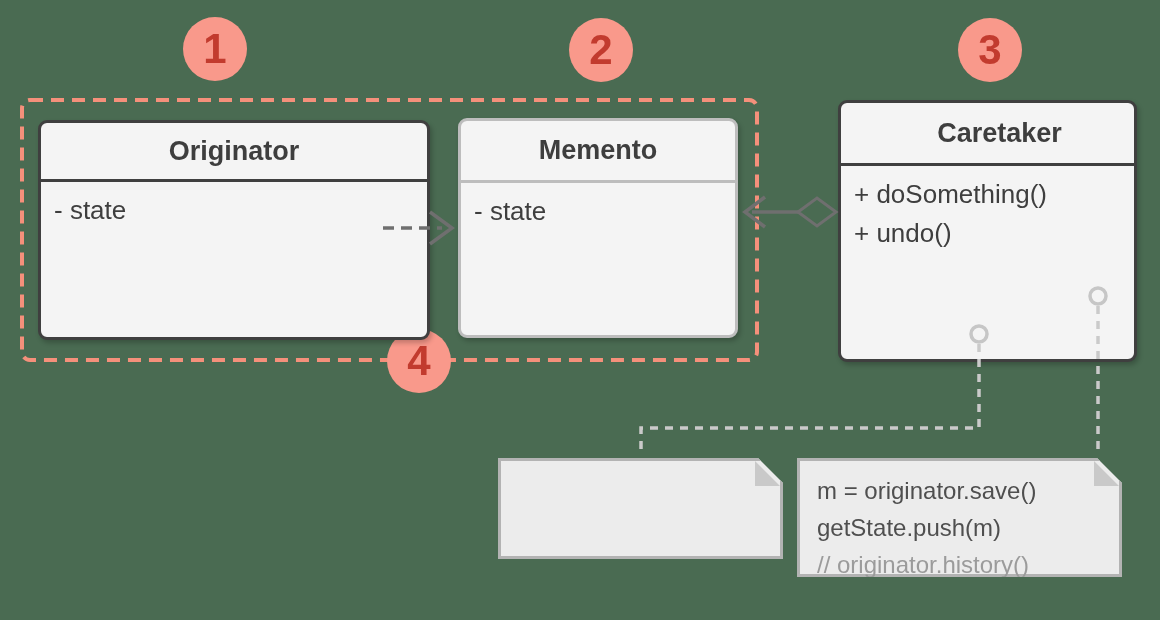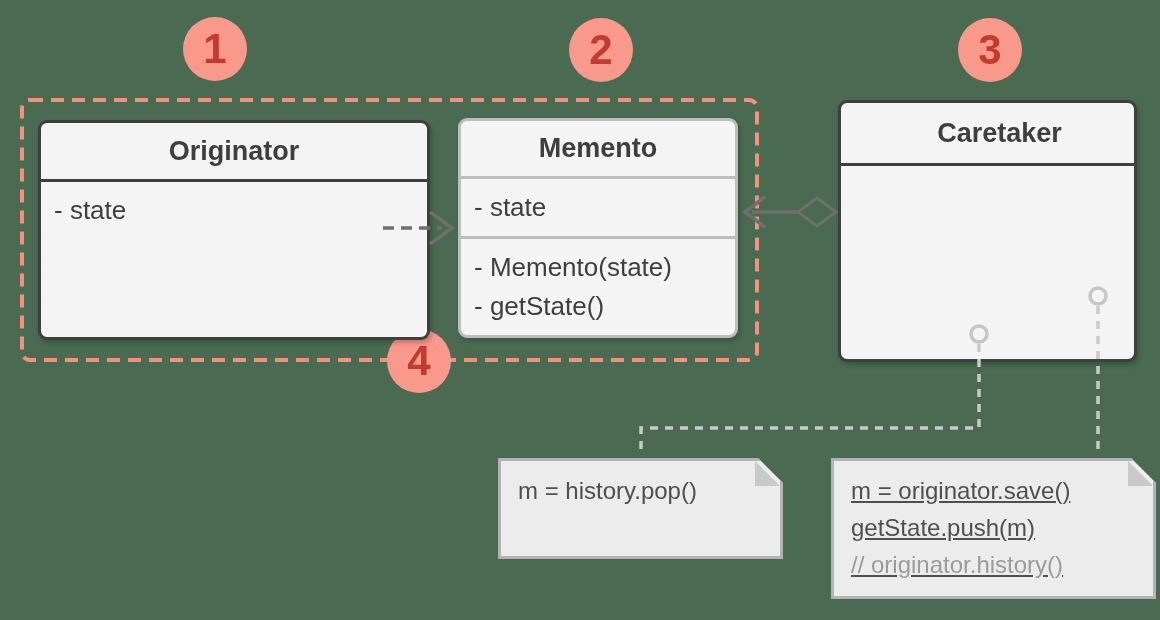--- a/index.html
+++ b/index.html
@@ -111,37 +111,34 @@
     <div class="sec" style="height:63px;">
       <div class="line">- state</div>
     </div>
   </div>
 
   <div class="uml-box uml-light" style="left:458px; top:118px; width:280px; height:220px;">
     <div class="sec title" style="height:59px;">Memento</div>
     <div class="sec" style="height:63px;">
       <div class="line">- state</div>
     </div>
-    <div class="sec grow">
-      <div class="line">- Memento(state)</div>
-      <div class="line">- getState()</div>
-    </div>
   </div>
 
   <div class="uml-box uml-dark" style="left:838px; top:100px; width:299px; height:262px;">
     <div class="sec title" style="height:60px;padding-left:24px;">Caretaker</div>
     <div class="sec grow">
+      <div class="line">+ doSomething()</div>
+      <div class="line">+ undo()</div>
     </div>
   </div>
 
   <div class="note" style="left:498px; top:458px; width:285px; height:101px;">
-    <div class="line">m = history.pop()</div>
   </div>
 
-  <div class="note" style="left:831px; top:458px; width:325px; height:141px;text-decoration:underline;">
+  <div class="note" style="left:797px; top:458px; width:325px; height:119px;">
     <div class="line">m = originator.save()</div>
     <div class="line">getState.push(m)</div>
     <div class="line comment">// originator.history()</div>
   </div>
 
   <svg class="layer over" viewBox="0 0 1160 620">
 
     <g>
       <line x1="383" y1="228" x2="442" y2="228" stroke="#6F6F6F" stroke-width="3.5" stroke-dasharray="11 7"></line>
       <polyline points="430,212 452,228 430,244" fill="none" stroke="#6F6F6F" stroke-width="3.5"></polyline>

